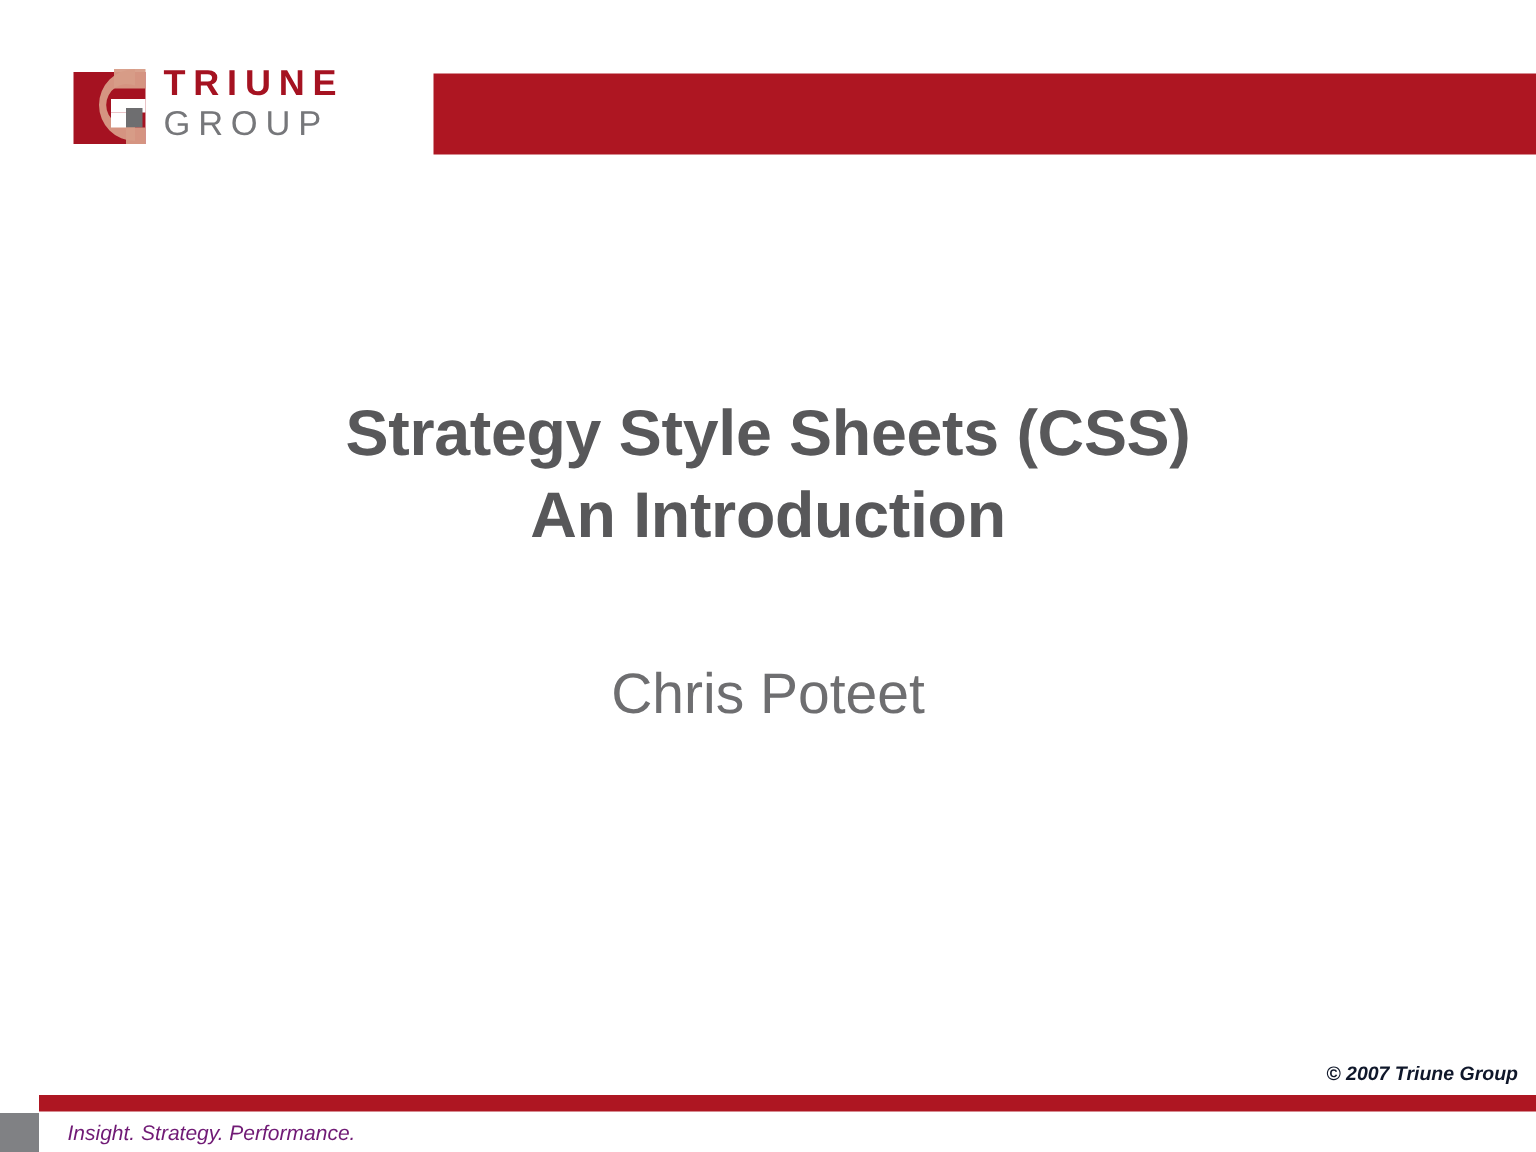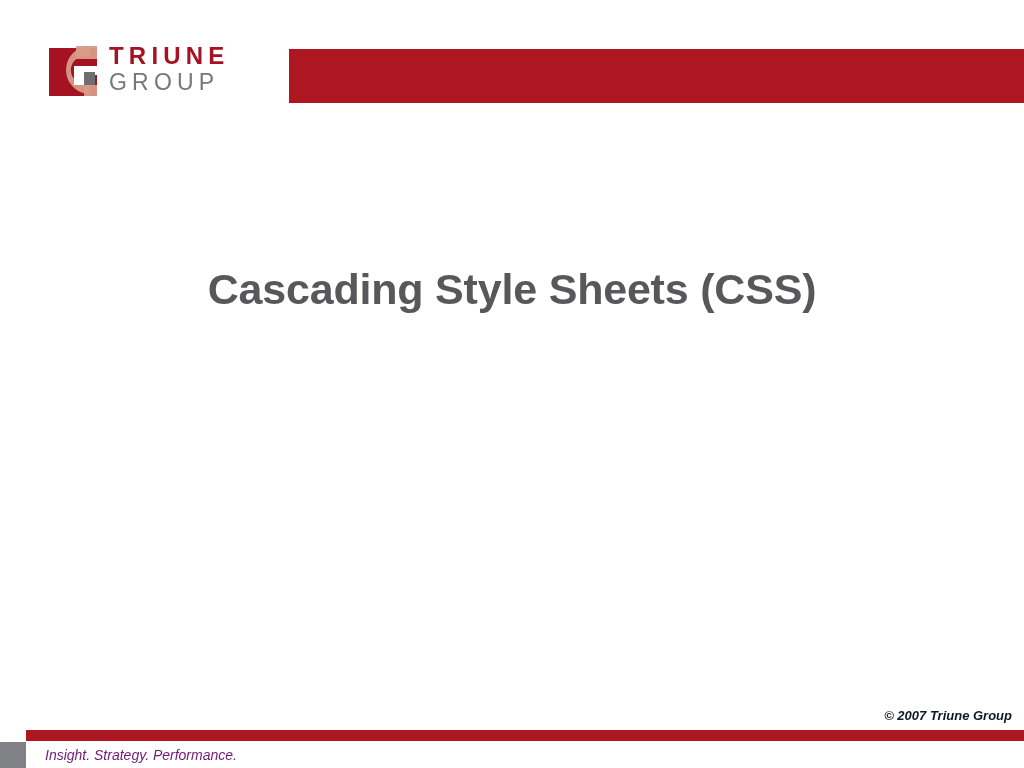--- a/index.html
+++ b/index.html
@@ -170,23 +170,27 @@
 
     <div class="logo-words">
       <div class="logo-triune">TRIUNE</div>
       <div class="logo-group">GROUP</div>
     </div>
   </div>
 
   <div class="header-bar"></div>
 
   <div class="title-block">
-    <div class="slide-title-line">Cascading Style Sheets (CSS)</div>
+    <div class="slide-title-line">Strategy Style Sheets (CSS)</div>
+    <div class="slide-title-line">An Introduction</div>
   </div>
 
+  <div class="subtitle-block">
+    <div class="slide-subtitle">Chris Poteet</div>
+  </div>
 
   <div class="copyright">© 2007 Triune Group</div>
 
   <div class="footer-bar"></div>
 
   <div class="footer-square"></div>
 
   <div class="footer-tagline">Insight. Strategy. Performance.</div>
 
 </div>

